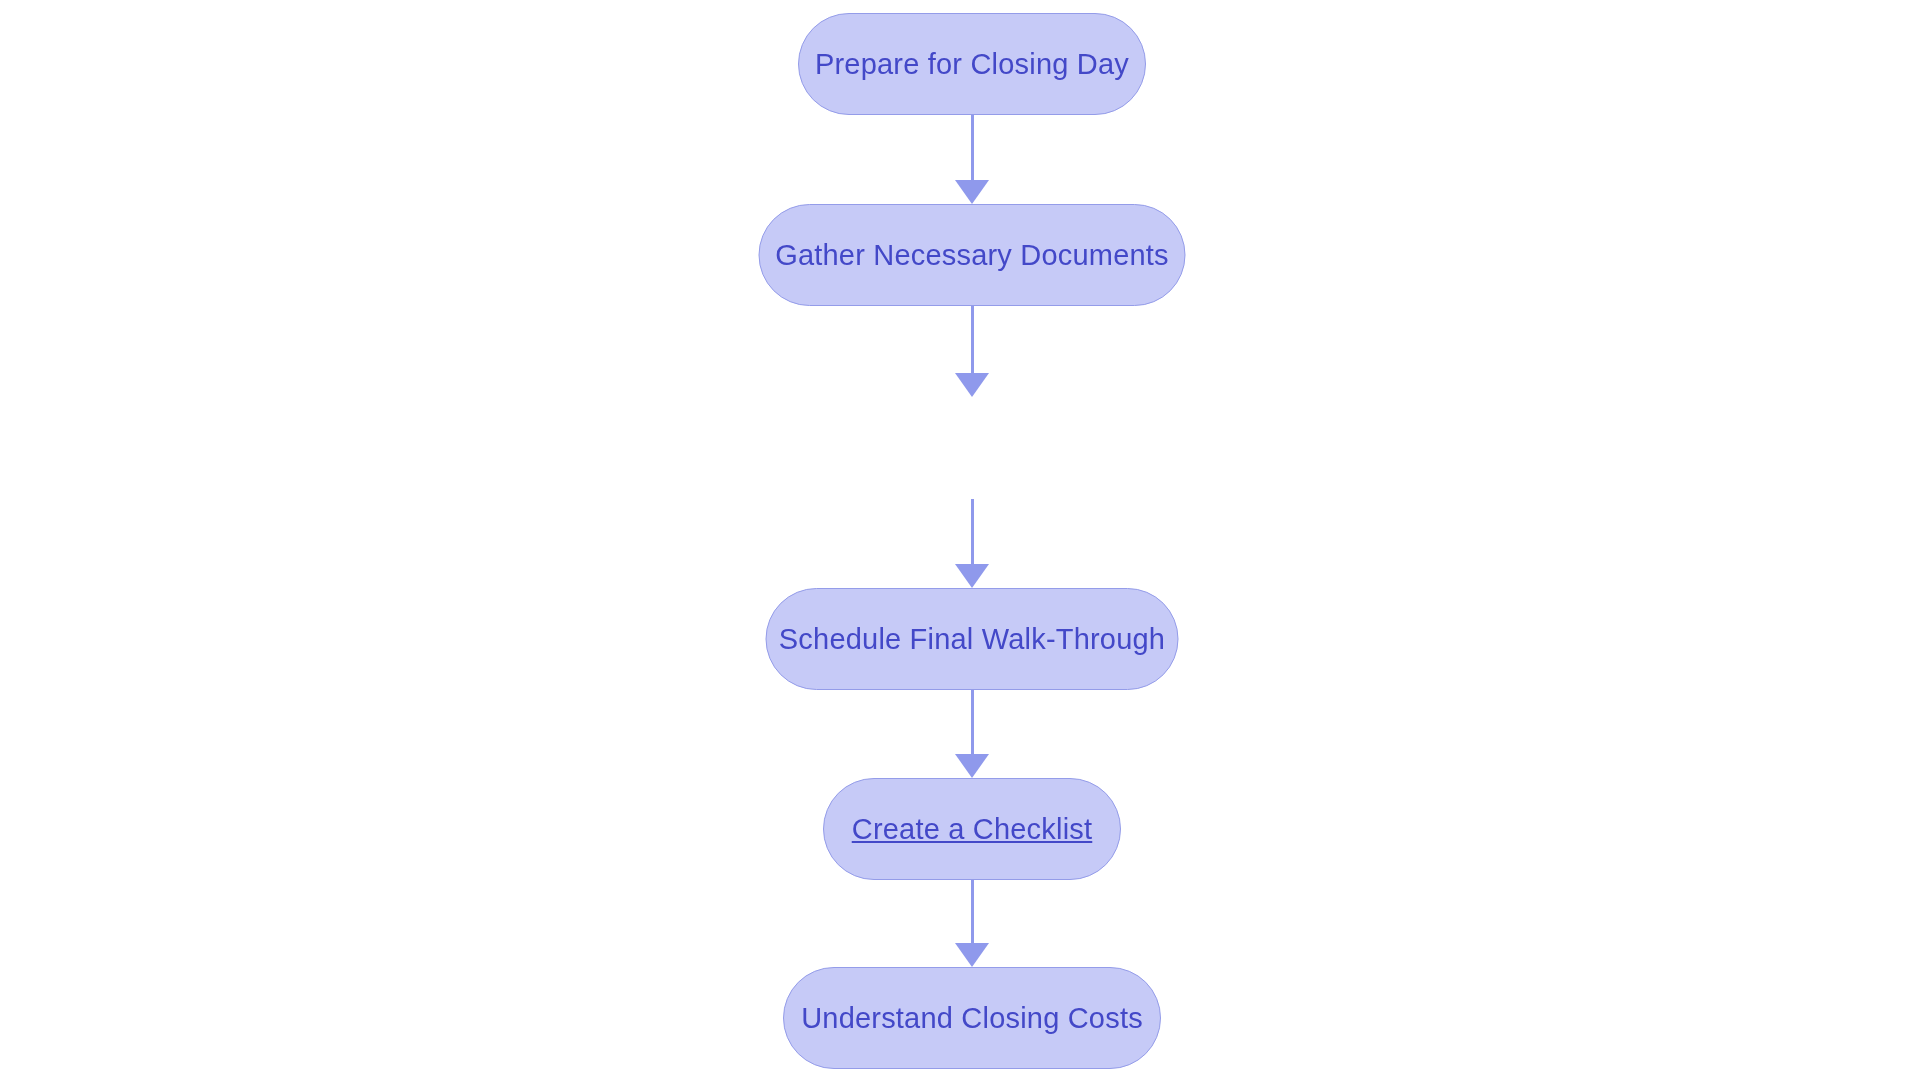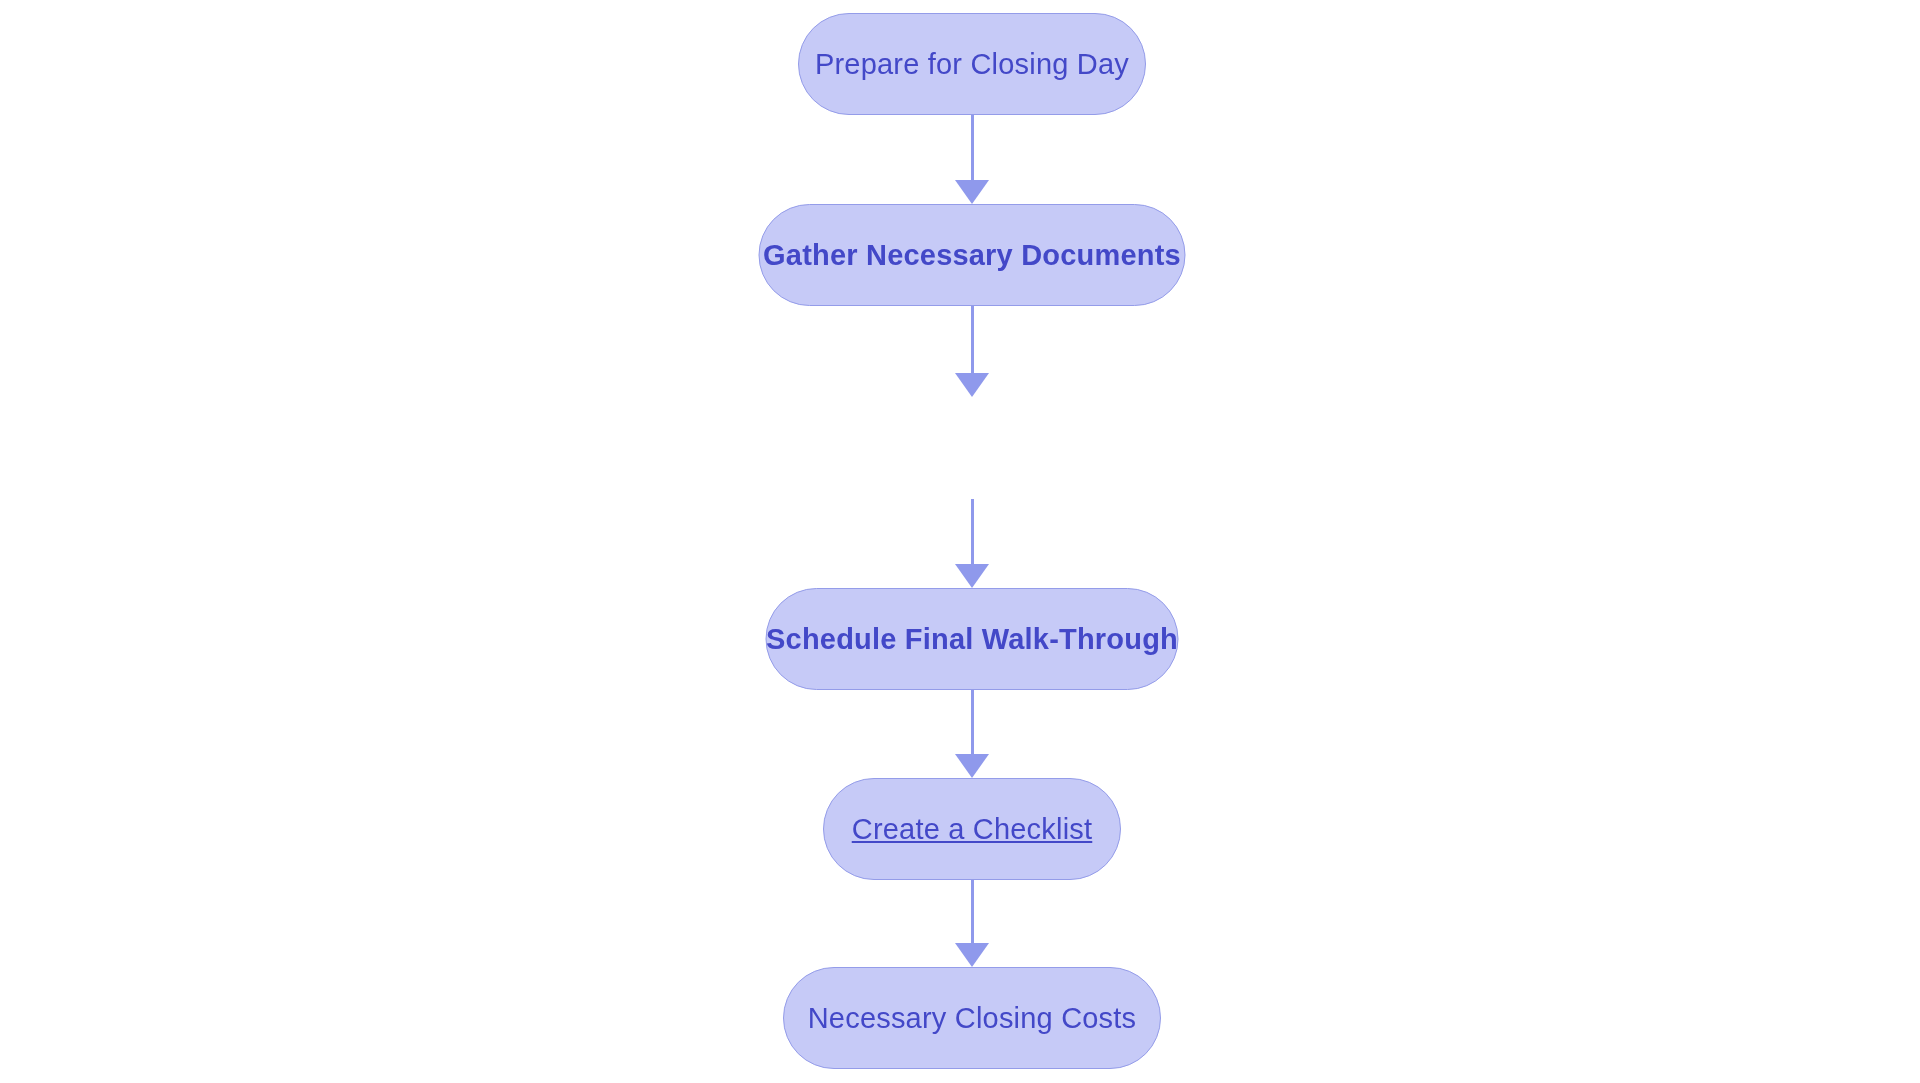--- a/index.html
+++ b/index.html
@@ -24,23 +24,23 @@
     display:flex;
     align-items:center;
     justify-content:center;
     color:var(--node-text);
     font-size:29px;
     font-weight:400;
     letter-spacing:0.2px;
     white-space:nowrap;
   }
   #n0{top:13px;width:348px;}
-  #n1{top:204px;width:427px;font-weight:bold;}
+  #n1{top:204px;width:427px;}
   #n2{top:397px;width:421px;}
-  #n3{top:588px;width:413px;font-weight:bold;}
+  #n3{top:588px;width:413px;}
   #n4{top:778px;width:298px;text-decoration:underline;}
   #n5{top:967px;width:378px;}
   .arrow{
     position:absolute;
     left:972px;
     transform:translateX(-50%);
     width:36px;
     display:flex;
     flex-direction:column;
     align-items:center;
@@ -100,16 +100,16 @@
   <div class="node" id="n4">
     <span>Create a Checklist</span>
   </div>
 
   <div class="arrow" id="a4">
     <div class="shaft"></div>
     <div class="head"></div>
   </div>
 
   <div class="node" id="n5">
-    <span>Necessary Closing Costs</span>
+    <span>Understand Closing Costs</span>
   </div>
 
 </div>
 
 </body></html>

